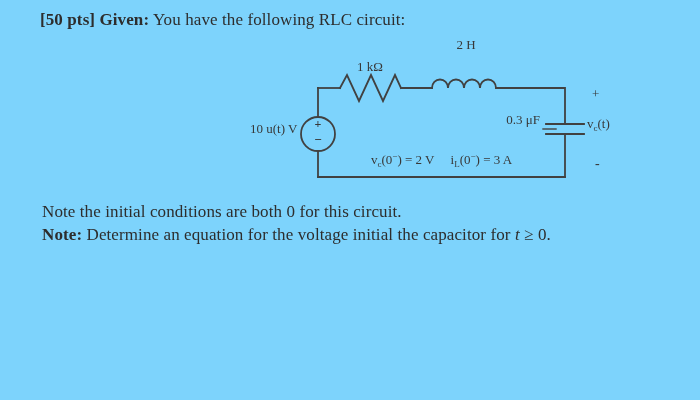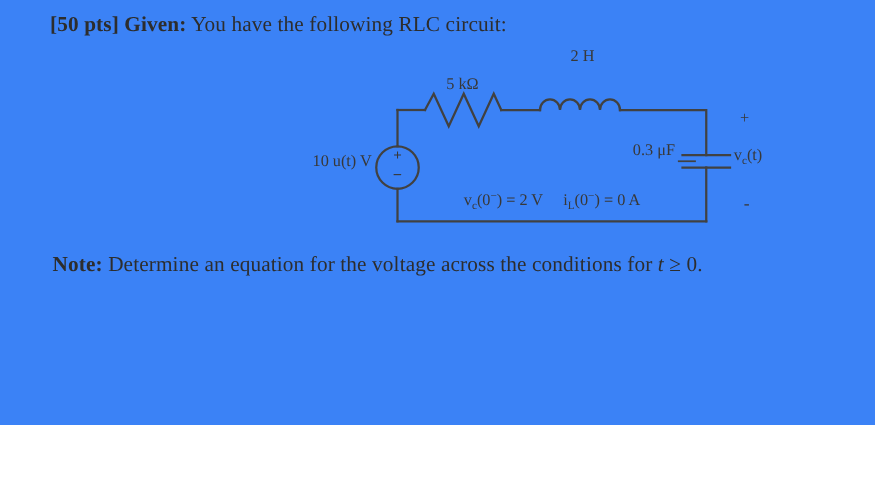--- a/index.html
+++ b/index.html
@@ -3,21 +3,21 @@
 <meta charset="utf-8">
 <style>
   * { margin: 0; padding: 0; box-sizing: border-box; }
   html, body { background: #ffffff; }
   body {
     width: 700px; height: 400px;
     font-family: "Liberation Serif", "DejaVu Serif", serif;
     color: #2d2d2d;
     overflow: hidden;
   }
-  .page { position: relative; width: 700px; height: 340px; background: #3b82f6; }
+  .page { position: relative; width: 700px; height: 400px; background: #7dd3fc; }
 
   .title {
     position: absolute; left: 40px; top: 10px;
     font-size: 17px; letter-spacing: 0.1px; white-space: nowrap;
   }
   .bold { font-weight: bold; }
 
   .circuit-svg { position: absolute; left: 0; top: 0; }
 
   .clabel {
@@ -77,35 +77,38 @@
 
       <path d="M565,177 H318"></path>
 
       <path d="M318,88 V117"></path>
       <path d="M318,151 V177"></path>
 
       <circle cx="318" cy="134" r="17"></circle>
     </g>
   </svg>
 
-  <div class="clabel res-label">5 kΩ</div>
+  <div class="clabel res-label">1 kΩ</div>
   <div class="clabel ind-label">2 H</div>
   <div class="clabel src-label">10 u(t) V</div>
   <div class="clabel src-plus">+</div>
   <div class="clabel src-minus">−</div>
   <div class="clabel cap-label">0.3 μF</div>
   <div class="clabel cap-plus">+</div>
   <div class="clabel cap-minus">-</div>
 
   <div class="clabel vc-label"><span>v</span><sub>c</sub><span>(t)</span></div>
 
-  <div class="clabel ic-line"><span><span>v</span><sub>c</sub><span>(0</span><sup>−</sup><span>) = 2 V</span></span><span class="ic-gap"></span><span><span>i</span><sub>L</sub><span>(0</span><sup>−</sup><span>) = 0 A</span></span></div>
+  <div class="clabel ic-line"><span><span>v</span><sub>c</sub><span>(0</span><sup>−</sup><span>) = 2 V</span></span><span class="ic-gap"></span><span><span>i</span><sub>L</sub><span>(0</span><sup>−</sup><span>) = 3 A</span></span></div>
 
   <div class="body-text">
     <div>
+      <span>Note the initial conditions are both 0 for this circuit.</span>
+    </div>
+    <div>
       <span class="bold">Note:</span>
-      <span>Determine an equation for the voltage across the conditions for</span>
+      <span>Determine an equation for the voltage initial the capacitor for</span>
       <span class="var">t</span>
       <span>≥ 0.</span>
     </div>
   </div>
 
 </div>
 
 </body></html>

